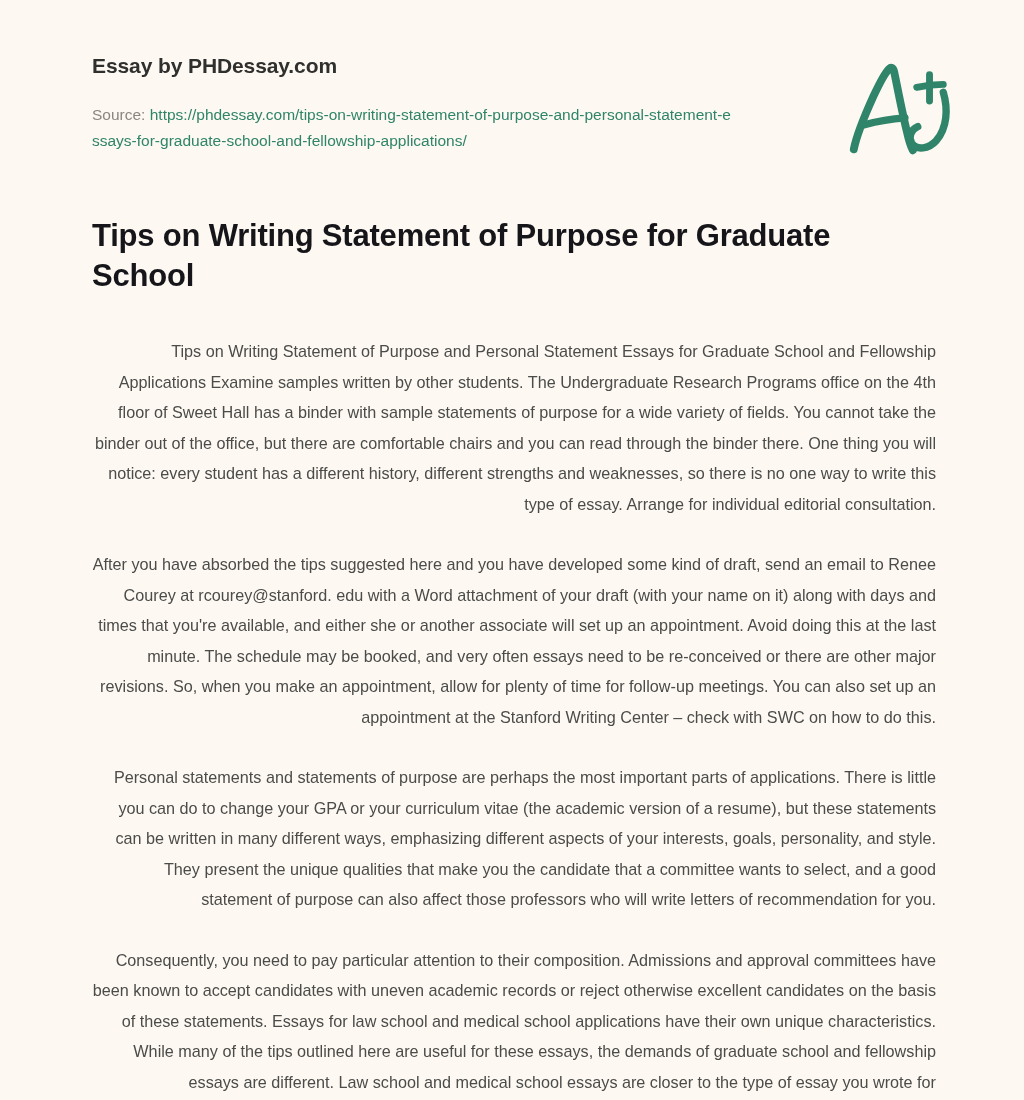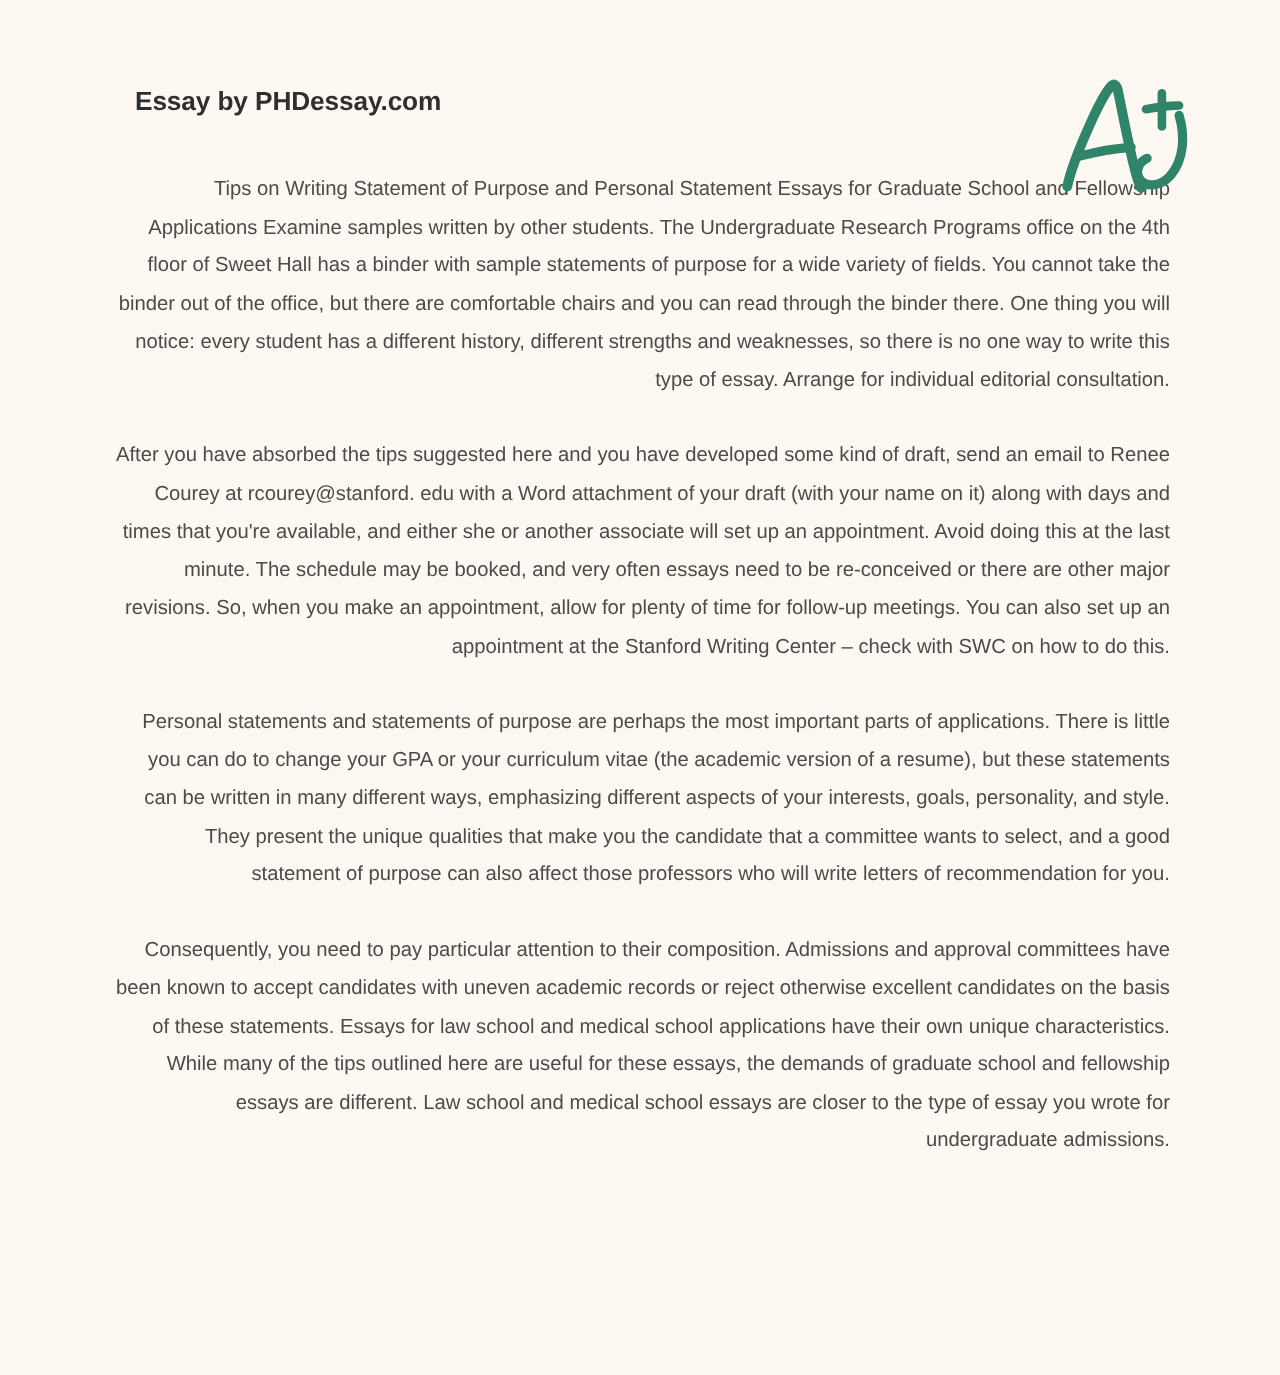--- a/index.html
+++ b/index.html
@@ -29,21 +29,21 @@
     position: relative;
     padding: 52px 64px 0 92px;
   }
 
   .brand-title {
     font-size: 21px;
     font-weight: bold;
     color: #2f2f2e;
     letter-spacing: -0.1px;
     line-height: 28px;
-    margin: 16px;
+    margin: 0;
   }
 
   .source-line {
     margin: 22px 0 0 0;
     font-size: 15.5px;
     line-height: 26px;
     max-width: 640px;
     color: #8a8780;
     word-break: break-word;
   }
@@ -105,40 +105,45 @@
 </style>
 </head>
 <body>
 
 <div class="page">
 
   <div class="header">
 
     <h1 class="brand-title">Essay by PHDessay.com</h1>
 
+    <p class="source-line">
+      <span class="source-label">Source:</span>
+      <a class="source-url" href="#">https://phdessay.com/tips-on-writing-statement-of-purpose-and-personal-statement-essays-for-graduate-school-and-fellowship-applications/</a>
+    </p>
 
     <div class="logo">
       <svg viewBox="0 0 120 112" xmlns="http://www.w3.org/2000/svg" fill="none" stroke="#2f8469" stroke-linecap="round" stroke-linejoin="round">
 
         <path d="M12 98 C14 88 22 66 32 44 C38 31 44 20 48 16 C50 14 52 15 53 19 C56 33 61 60 66 80 C68 89 70 95 72 99" stroke-width="8"></path>
 
         <path d="M23 73 C34 70 50 67 64 66" stroke-width="7.5"></path>
 
         <path d="M89 22 C89 31 89 40 89 49" stroke-width="7"></path>
 
         <path d="M76 35 C85 33 95 32 103 32" stroke-width="7"></path>
 
         <path d="M103 40 C108 57 107 76 96 89 C88 98 76 99 71 92 C67 86 70 78 77 75" stroke-width="7.5"></path>
       </svg>
     </div>
 
   </div>
 
   <div class="article">
 
+    <h2 class="article-title">Tips on Writing Statement of Purpose for Graduate School</h2>
 
     <div class="body-copy">
       <p>Tips on Writing Statement of Purpose and Personal Statement Essays for Graduate School and Fellowship Applications Examine samples written by other students. The Undergraduate Research Programs office on the 4th floor of Sweet Hall has a binder with sample statements of purpose for a wide variety of fields. You cannot take the binder out of the office, but there are comfortable chairs and you can read through the binder there. One thing you will notice: every student has a different history, different strengths and weaknesses, so there is no one way to write this type of essay. Arrange for individual editorial consultation.</p>
       <p>After you have absorbed the tips suggested here and you have developed some kind of draft, send an email to Renee Courey at rcourey@stanford. edu with a Word attachment of your draft (with your name on it) along with days and times that you're available, and either she or another associate will set up an appointment. Avoid doing this at the last minute. The schedule may be booked, and very often essays need to be re-conceived or there are other major revisions. So, when you make an appointment, allow for plenty of time for follow-up meetings. You can also set up an appointment at the Stanford Writing Center – check with SWC on how to do this.</p>
       <p>Personal statements and statements of purpose are perhaps the most important parts of applications. There is little you can do to change your GPA or your curriculum vitae (the academic version of a resume), but these statements can be written in many different ways, emphasizing different aspects of your interests, goals, personality, and style. They present the unique qualities that make you the candidate that a committee wants to select, and a good statement of purpose can also affect those professors who will write letters of recommendation for you.</p>
       <p>Consequently, you need to pay particular attention to their composition. Admissions and approval committees have been known to accept candidates with uneven academic records or reject otherwise excellent candidates on the basis of these statements. Essays for law school and medical school applications have their own unique characteristics. While many of the tips outlined here are useful for these essays, the demands of graduate school and fellowship essays are different. Law school and medical school essays are closer to the type of essay you wrote for undergraduate admissions.</p>
 
     </div>
 
   </div>

